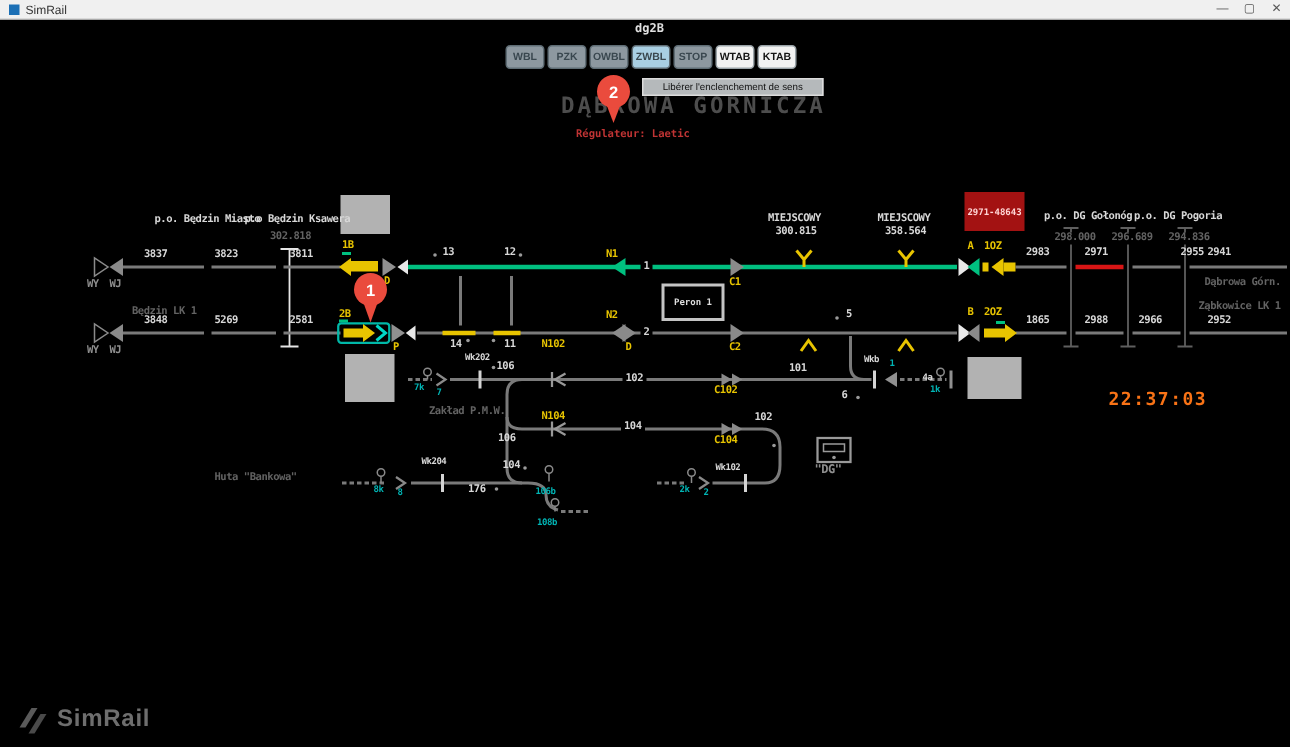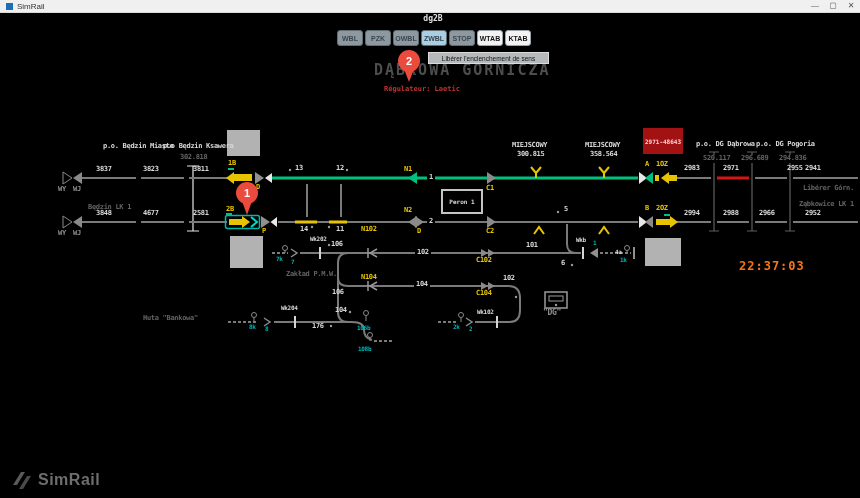--- a/index.html
+++ b/index.html
@@ -182,52 +182,52 @@
         <circle cx="572" cy="265" r="1.2"></circle>
       <circle cx="329" cy="245" r="1.2"></circle>
         <circle cx="331" cy="326" r="1.2"></circle>
       <circle cx="350" cy="312" r="1.2"></circle>
         <circle cx="516" cy="297" r="1.2"></circle>
     </g>
   </svg>
 
   <div class="lb w" style="left:103px;top:143px">p.o. Będzin Miasto</div>
   <div class="lb w" style="left:163px;top:143px">p.o Będzin Ksawera</div>
-  <div class="lb w" style="left:696px;top:141px">p.o. DG Dąbrowa</div>
+  <div class="lb w" style="left:696px;top:141px">p.o. DG Gołonóg</div>
   <div class="lb w" style="left:756px;top:141px">p.o. DG Pogoria</div>
   <div class="lb g bk" style="left:178px;top:154px">302.818</div>
-  <div class="lb g bk" style="left:701px;top:155px">520.117</div>
+  <div class="lb g bk" style="left:701px;top:155px">298.000</div>
   <div class="lb g bk" style="left:739px;top:155px">296.689</div>
   <div class="lb g bk" style="left:777px;top:155px">294.836</div>
   <div class="lb w" style="left:512px;top:142px">MIEJSCOWY</div>
   <div class="lb w" style="left:517px;top:151px">300.815</div>
   <div class="lb w" style="left:585px;top:142px">MIEJSCOWY</div>
   <div class="lb w" style="left:590px;top:151px">358.564</div>
 
   <div class="lb w" style="left:96px;top:166px">3837</div>
   <div class="lb w" style="left:143px;top:166px">3823</div>
   <div class="lb w" style="left:193px;top:166px">3811</div>
   <div class="lb w" style="left:96px;top:210px">3848</div>
-  <div class="lb w" style="left:143px;top:210px">4677</div>
+  <div class="lb w" style="left:143px;top:210px">5269</div>
   <div class="lb w" style="left:193px;top:210px">2581</div>
   <div class="lb w" style="left:684px;top:165px">2983</div>
   <div class="lb w" style="left:723px;top:165px">2971</div>
   <div class="lb w" style="left:787px;top:165px">2955</div>
   <div class="lb w" style="left:805px;top:165px">2941</div>
-  <div class="lb w" style="left:684px;top:210px">2994</div>
+  <div class="lb w" style="left:684px;top:210px">1865</div>
   <div class="lb w" style="left:723px;top:210px">2988</div>
   <div class="lb w" style="left:759px;top:210px">2966</div>
   <div class="lb w" style="left:805px;top:210px">2952</div>
 
   <div class="lb gl" style="left:58px;top:186px">WY</div>
   <div class="lb gl" style="left:73px;top:186px">WJ</div>
   <div class="lb gl" style="left:58px;top:230px">WY</div>
   <div class="lb gl" style="left:73px;top:230px">WJ</div>
   <div class="lb g" style="left:88px;top:204px">Będzin LK 1</div>
-  <div class="lb g" style="left:803px;top:185px">Libérer Górn.</div>
+  <div class="lb g" style="left:803px;top:185px">Dąbrowa Górn.</div>
   <div class="lb g" style="left:799px;top:201px">Ząbkowice LK 1</div>
   <div class="lb g" style="left:286px;top:271px">Zakład P.M.W.</div>
   <div class="lb g" style="left:143px;top:315px">Huta "Bankowa"</div>
   <div class="lb gl f8" style="left:543px;top:309px">"DG"</div>
 
   <div class="lb y" style="left:228px;top:160px">1B</div>
   <div class="lb y" style="left:226px;top:206px">2B</div>
   <div class="lb y" style="left:256px;top:184px">D</div>
   <div class="lb y" style="left:262px;top:228px">P</div>
   <div class="lb y" style="left:404px;top:166px">N1</div>

